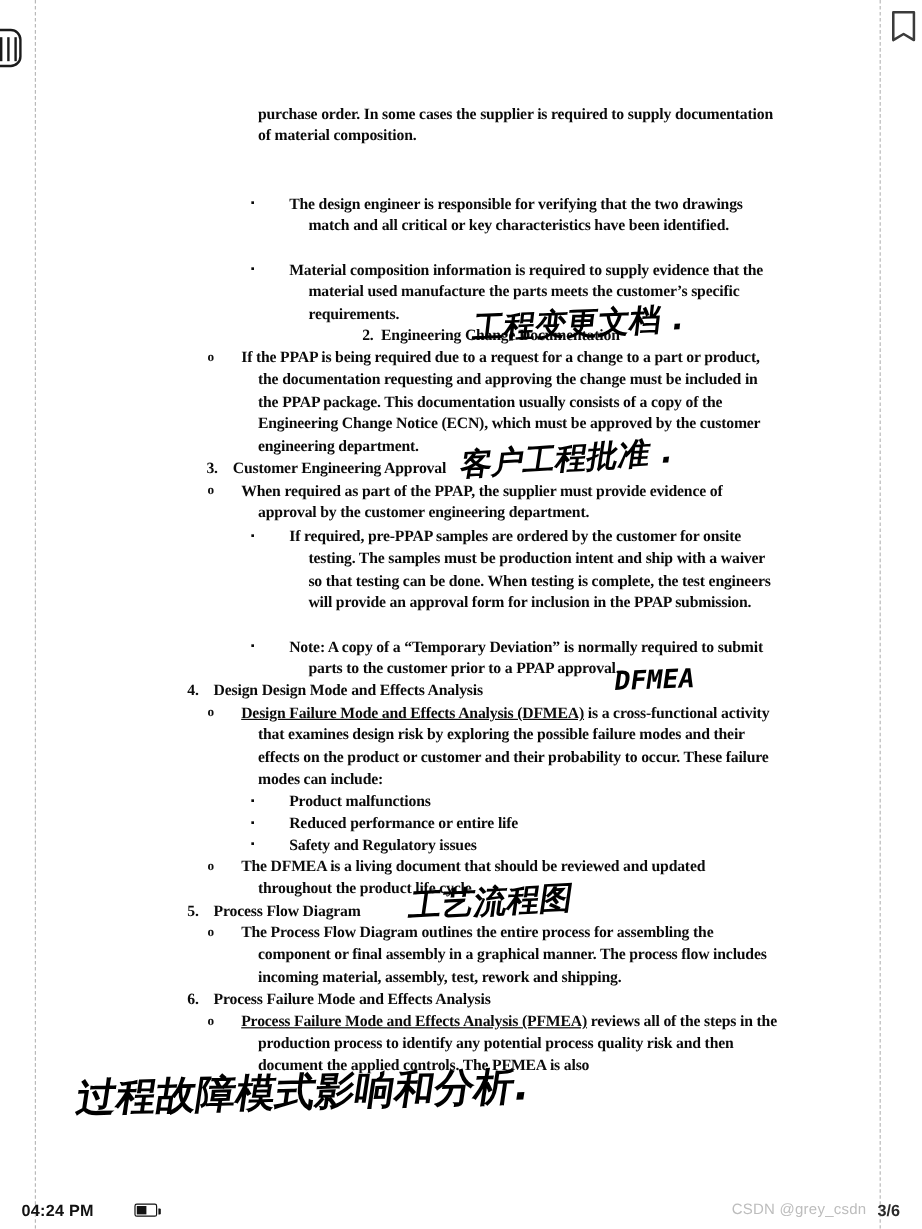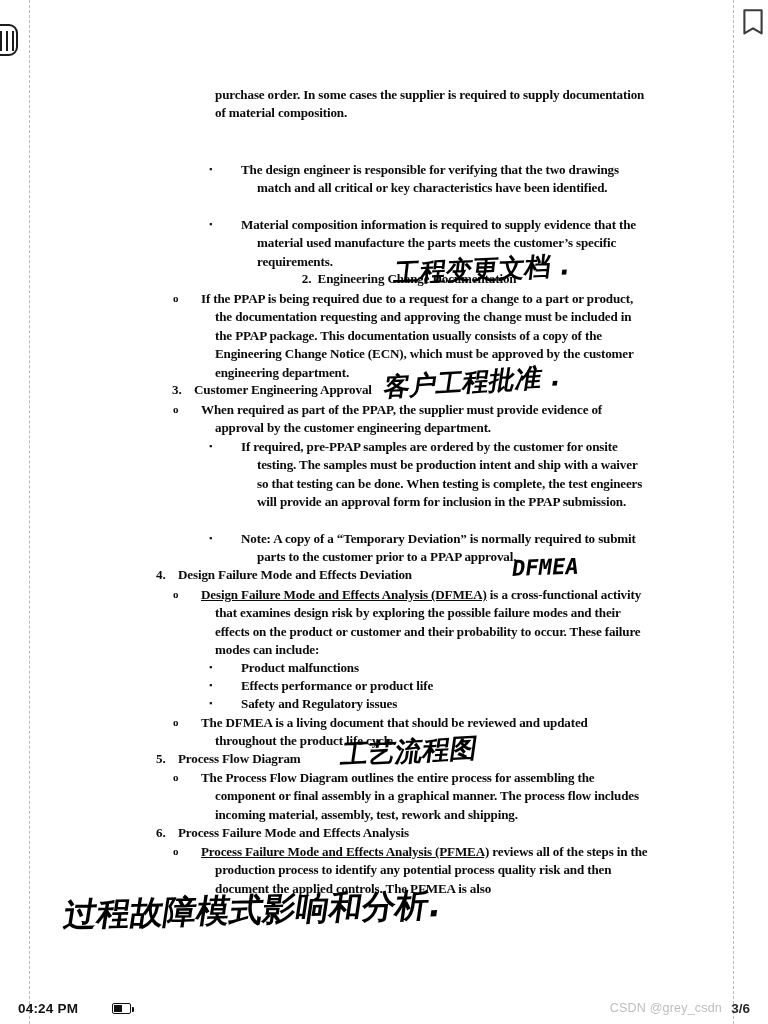--- a/index.html
+++ b/index.html
@@ -136,27 +136,27 @@
     <div class="txt sub" style="top:289px;"><span class="mk">o</span><span>If the PPAP is being required due to a request for a change to a part or product, the documentation requesting and approving the change must be included in the PPAP package. This documentation usually consists of a copy of the Engineering Change Notice (ECN), which must be approved by the customer engineering department.</span></div>
 
     <div class="txt numrow" style="top:381px;margin-left:16px;"><span class="num">3.</span><span>Customer Engineering Approval</span></div>
 
     <div class="txt sub" style="top:400px;"><span class="mk">o</span><span>When required as part of the PPAP, the supplier must provide evidence of approval by the customer engineering department.</span></div>
 
     <div class="txt subsub" style="top:437px;"><span class="mk">▪</span><span>If required, pre-PPAP samples are ordered by the customer for onsite testing. The samples must be production intent and ship with a waiver so that testing can be done. When testing is complete, the test engineers will provide an approval form for inclusion in the PPAP submission.</span></div>
 
     <div class="txt subsub" style="top:529px;"><span class="mk">▪</span><span>Note: A copy of a “Temporary Deviation” is normally required to submit parts to the customer prior to a PPAP approval.</span></div>
 
-    <div class="txt numrow" style="top:566px;"><span class="num">4.</span><span>Design Failure Mode and Effects Deviation</span></div>
+    <div class="txt numrow" style="top:566px;"><span class="num">4.</span><span>Design Design Mode and Effects Analysis</span></div>
 
     <div class="txt sub" style="top:585px;"><span class="mk">o</span><span class="bu">Design Failure Mode and Effects Analysis (DFMEA)</span><span> is a cross-functional activity that examines design risk by exploring the possible failure modes and their effects on the product or customer and their probability to occur. These failure modes can include:</span></div>
 
     <div class="txt subsub" style="top:658px;"><span class="mk">▪</span><span>Product malfunctions</span></div>
 
-    <div class="txt subsub" style="top:676px;"><span class="mk">▪</span><span>Effects performance or product life</span></div>
+    <div class="txt subsub" style="top:676px;"><span class="mk">▪</span><span>Reduced performance or entire life</span></div>
 
     <div class="txt subsub" style="top:694px;"><span class="mk">▪</span><span>Safety and Regulatory issues</span></div>
 
     <div class="txt sub" style="top:713px;"><span class="mk">o</span><span>The DFMEA is a living document that should be reviewed and updated throughout the product life cycle.</span></div>
 
     <div class="txt numrow" style="top:750px;"><span class="num">5.</span><span>Process Flow Diagram</span></div>
 
     <div class="txt sub" style="top:768px;"><span class="mk">o</span><span>The Process Flow Diagram outlines the entire process for assembling the component or final assembly in a graphical manner. The process flow includes incoming material, assembly, test, rework and shipping.</span></div>
 
     <div class="txt numrow" style="top:824px;"><span class="num">6.</span><span>Process Failure Mode and Effects Analysis</span></div>

